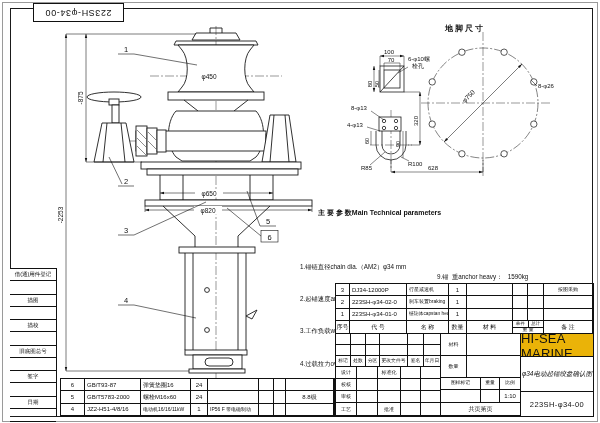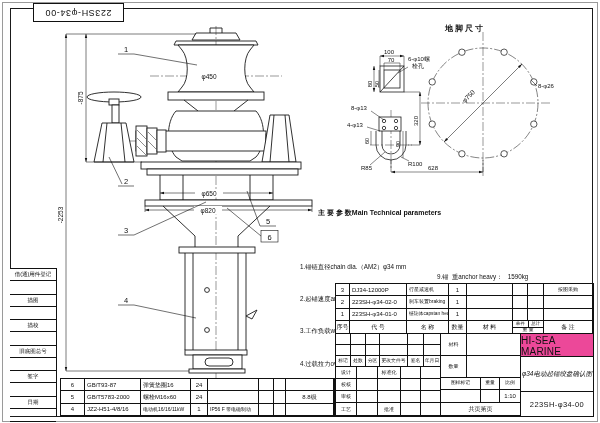--- a/index.html
+++ b/index.html
@@ -31,21 +31,21 @@
   .cell-left{justify-content:flex-start !important;padding-left:2px}
   .small{font-size:5px !important}
   .tiny{font-size:4.8px !important}
   .wcell{flex-direction:column;padding:0 !important}
   .wtop{display:flex;width:100%;height:50%;border-bottom:1px solid #111}
   .wtop span{flex:1;display:flex;align-items:center;justify-content:center;font-size:4.5px}
   .wtop span:first-child{border-right:1px solid #111}
   .wbot{display:flex;align-items:center;justify-content:center;height:50%;font-size:4.8px;width:100%}
 
   .company{position:absolute;left:520px;top:333px;width:72px;height:23px;border:1px solid #111;
-           display:flex;align-items:center;justify-content:center;font-size:10px;letter-spacing:.2px;background:#ec4899}
+           display:flex;align-items:center;justify-content:center;font-size:13px;letter-spacing:.2px;background:#eab308}
   .dtitle{position:absolute;left:520px;top:356px;width:72px;height:35px;border:1px solid #111;
           display:flex;align-items:center;justify-content:center;font-size:6.5px;font-style:italic;text-align:center;background:#fff}
   .dnumber{position:absolute;left:520px;top:391px;width:72px;height:24px;border:1px solid #111;
            display:flex;align-items:center;justify-content:center;font-size:7.5px;letter-spacing:.4px;background:#fff}
   .spread{display:flex;justify-content:space-around;align-items:center;font-size:5px}
 </style>
 </head>
 <body>
 
 <div class="sheet">

